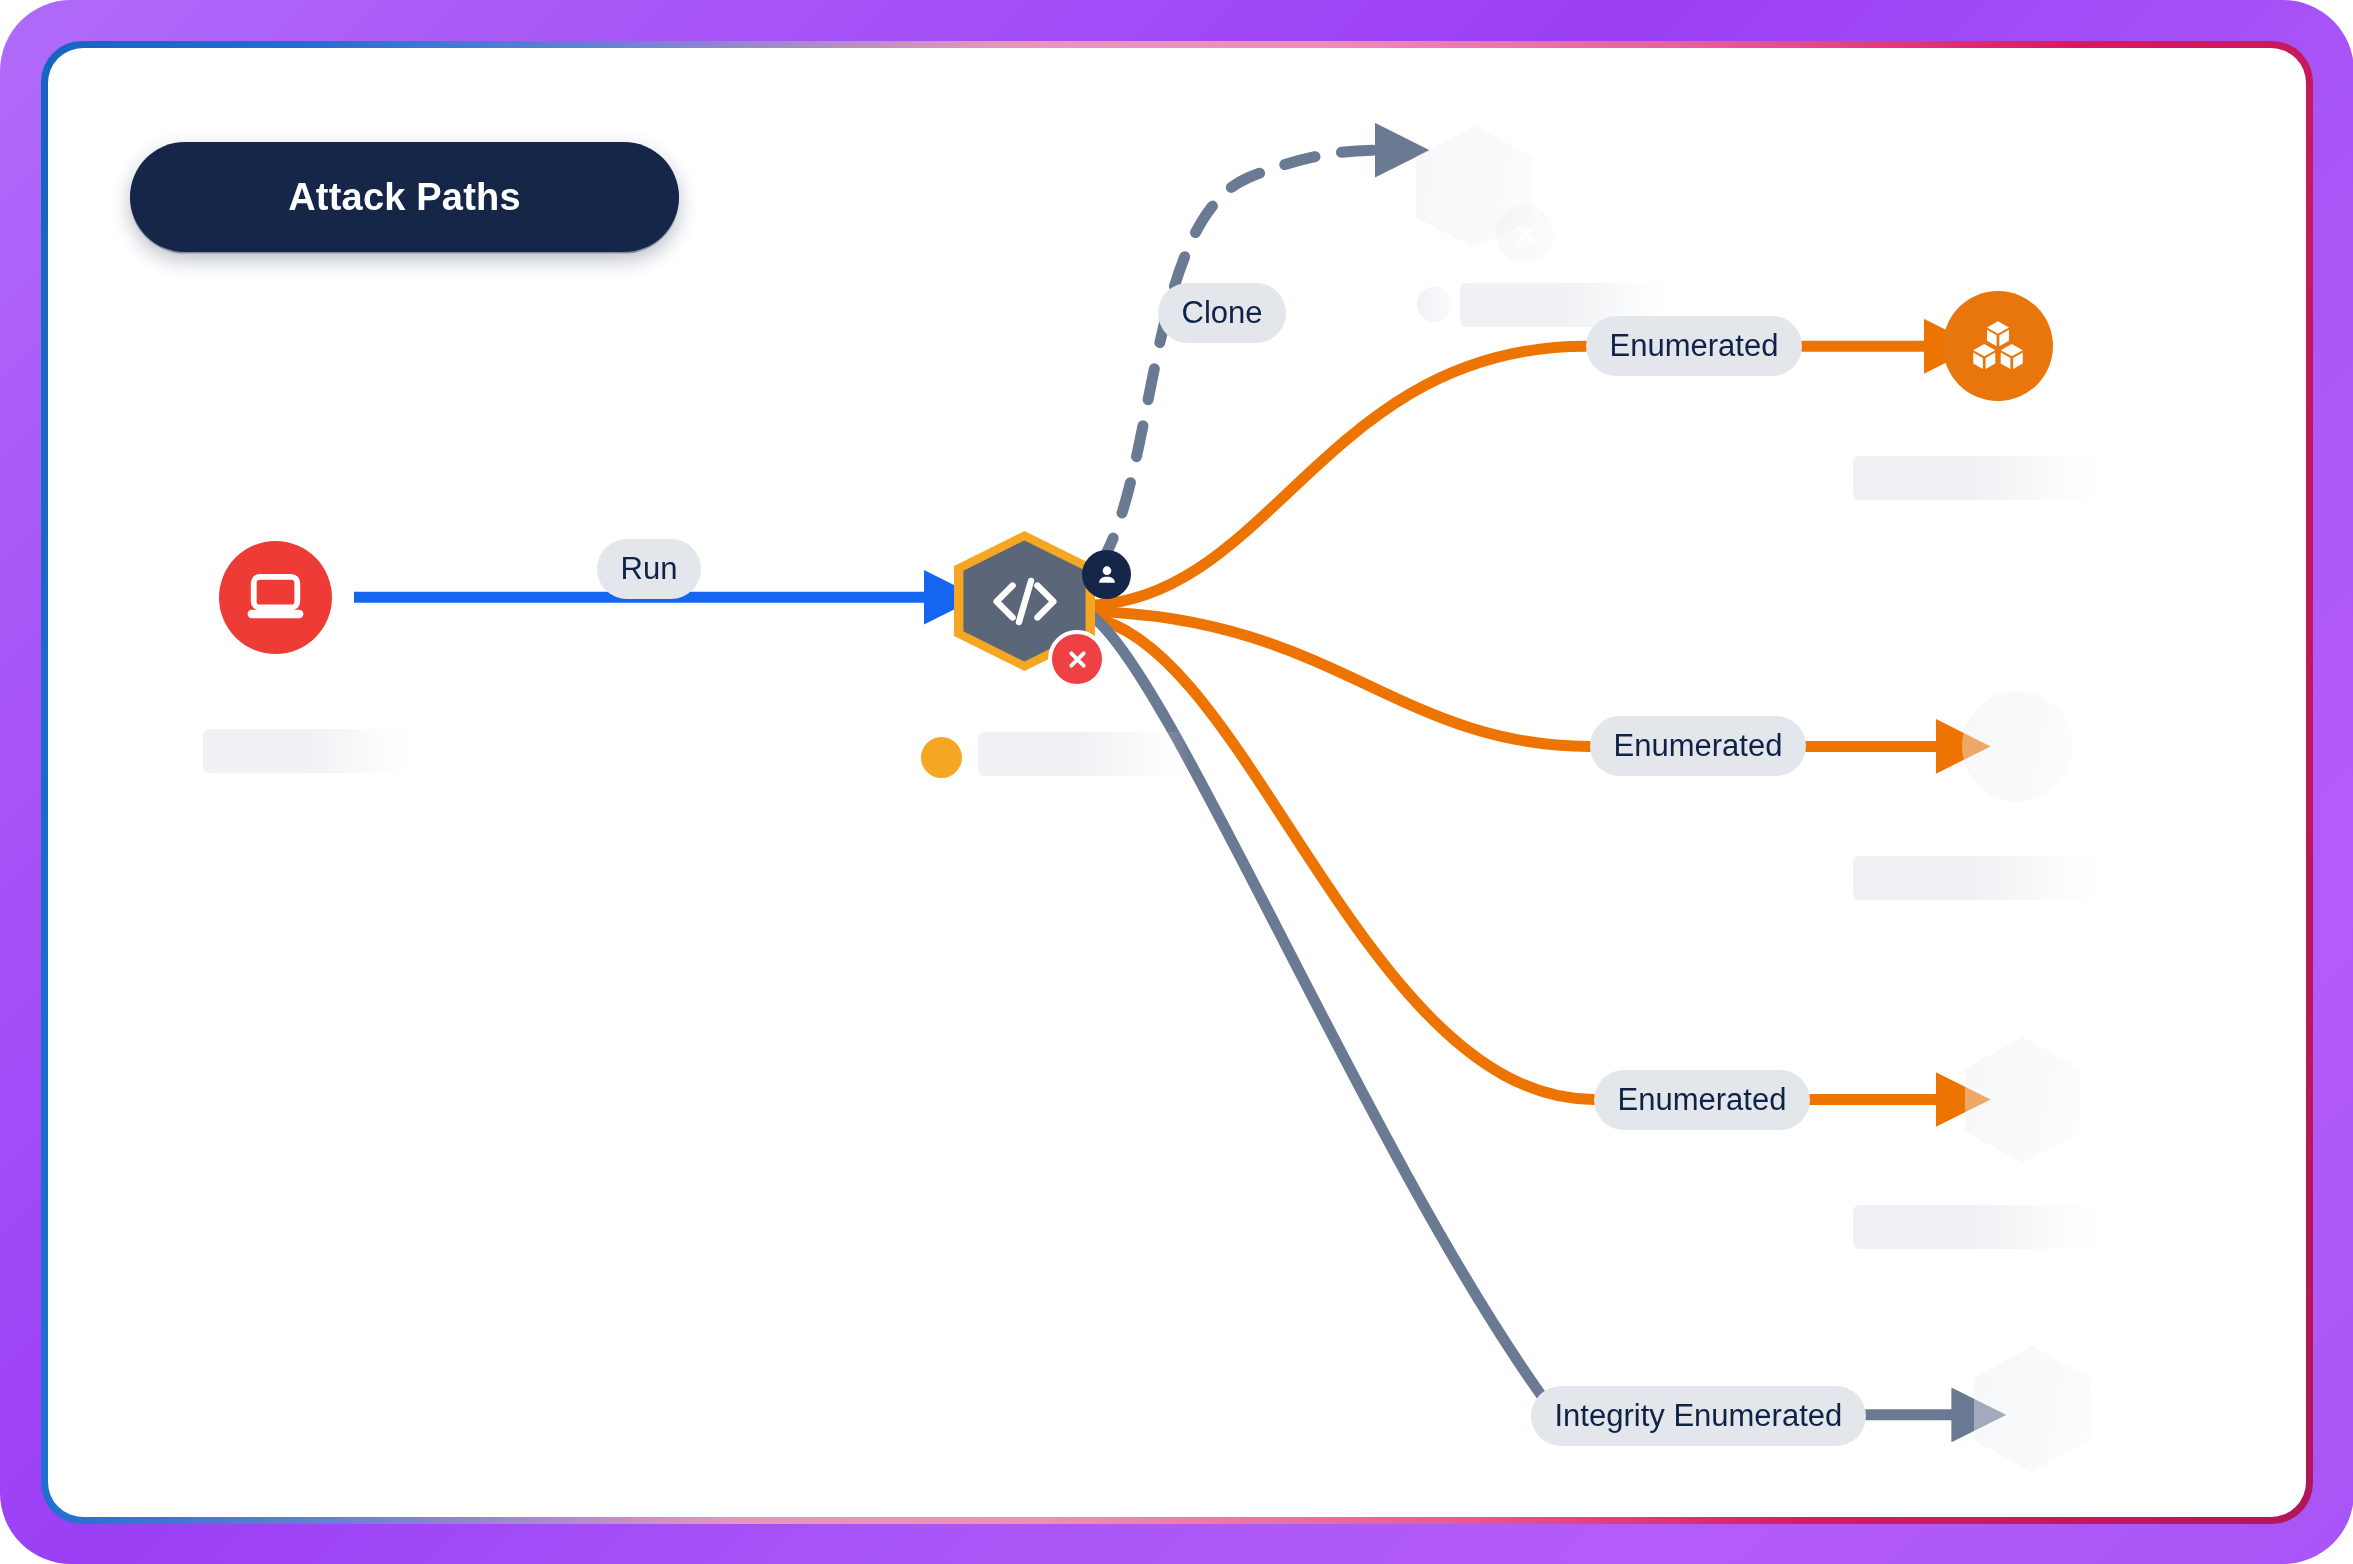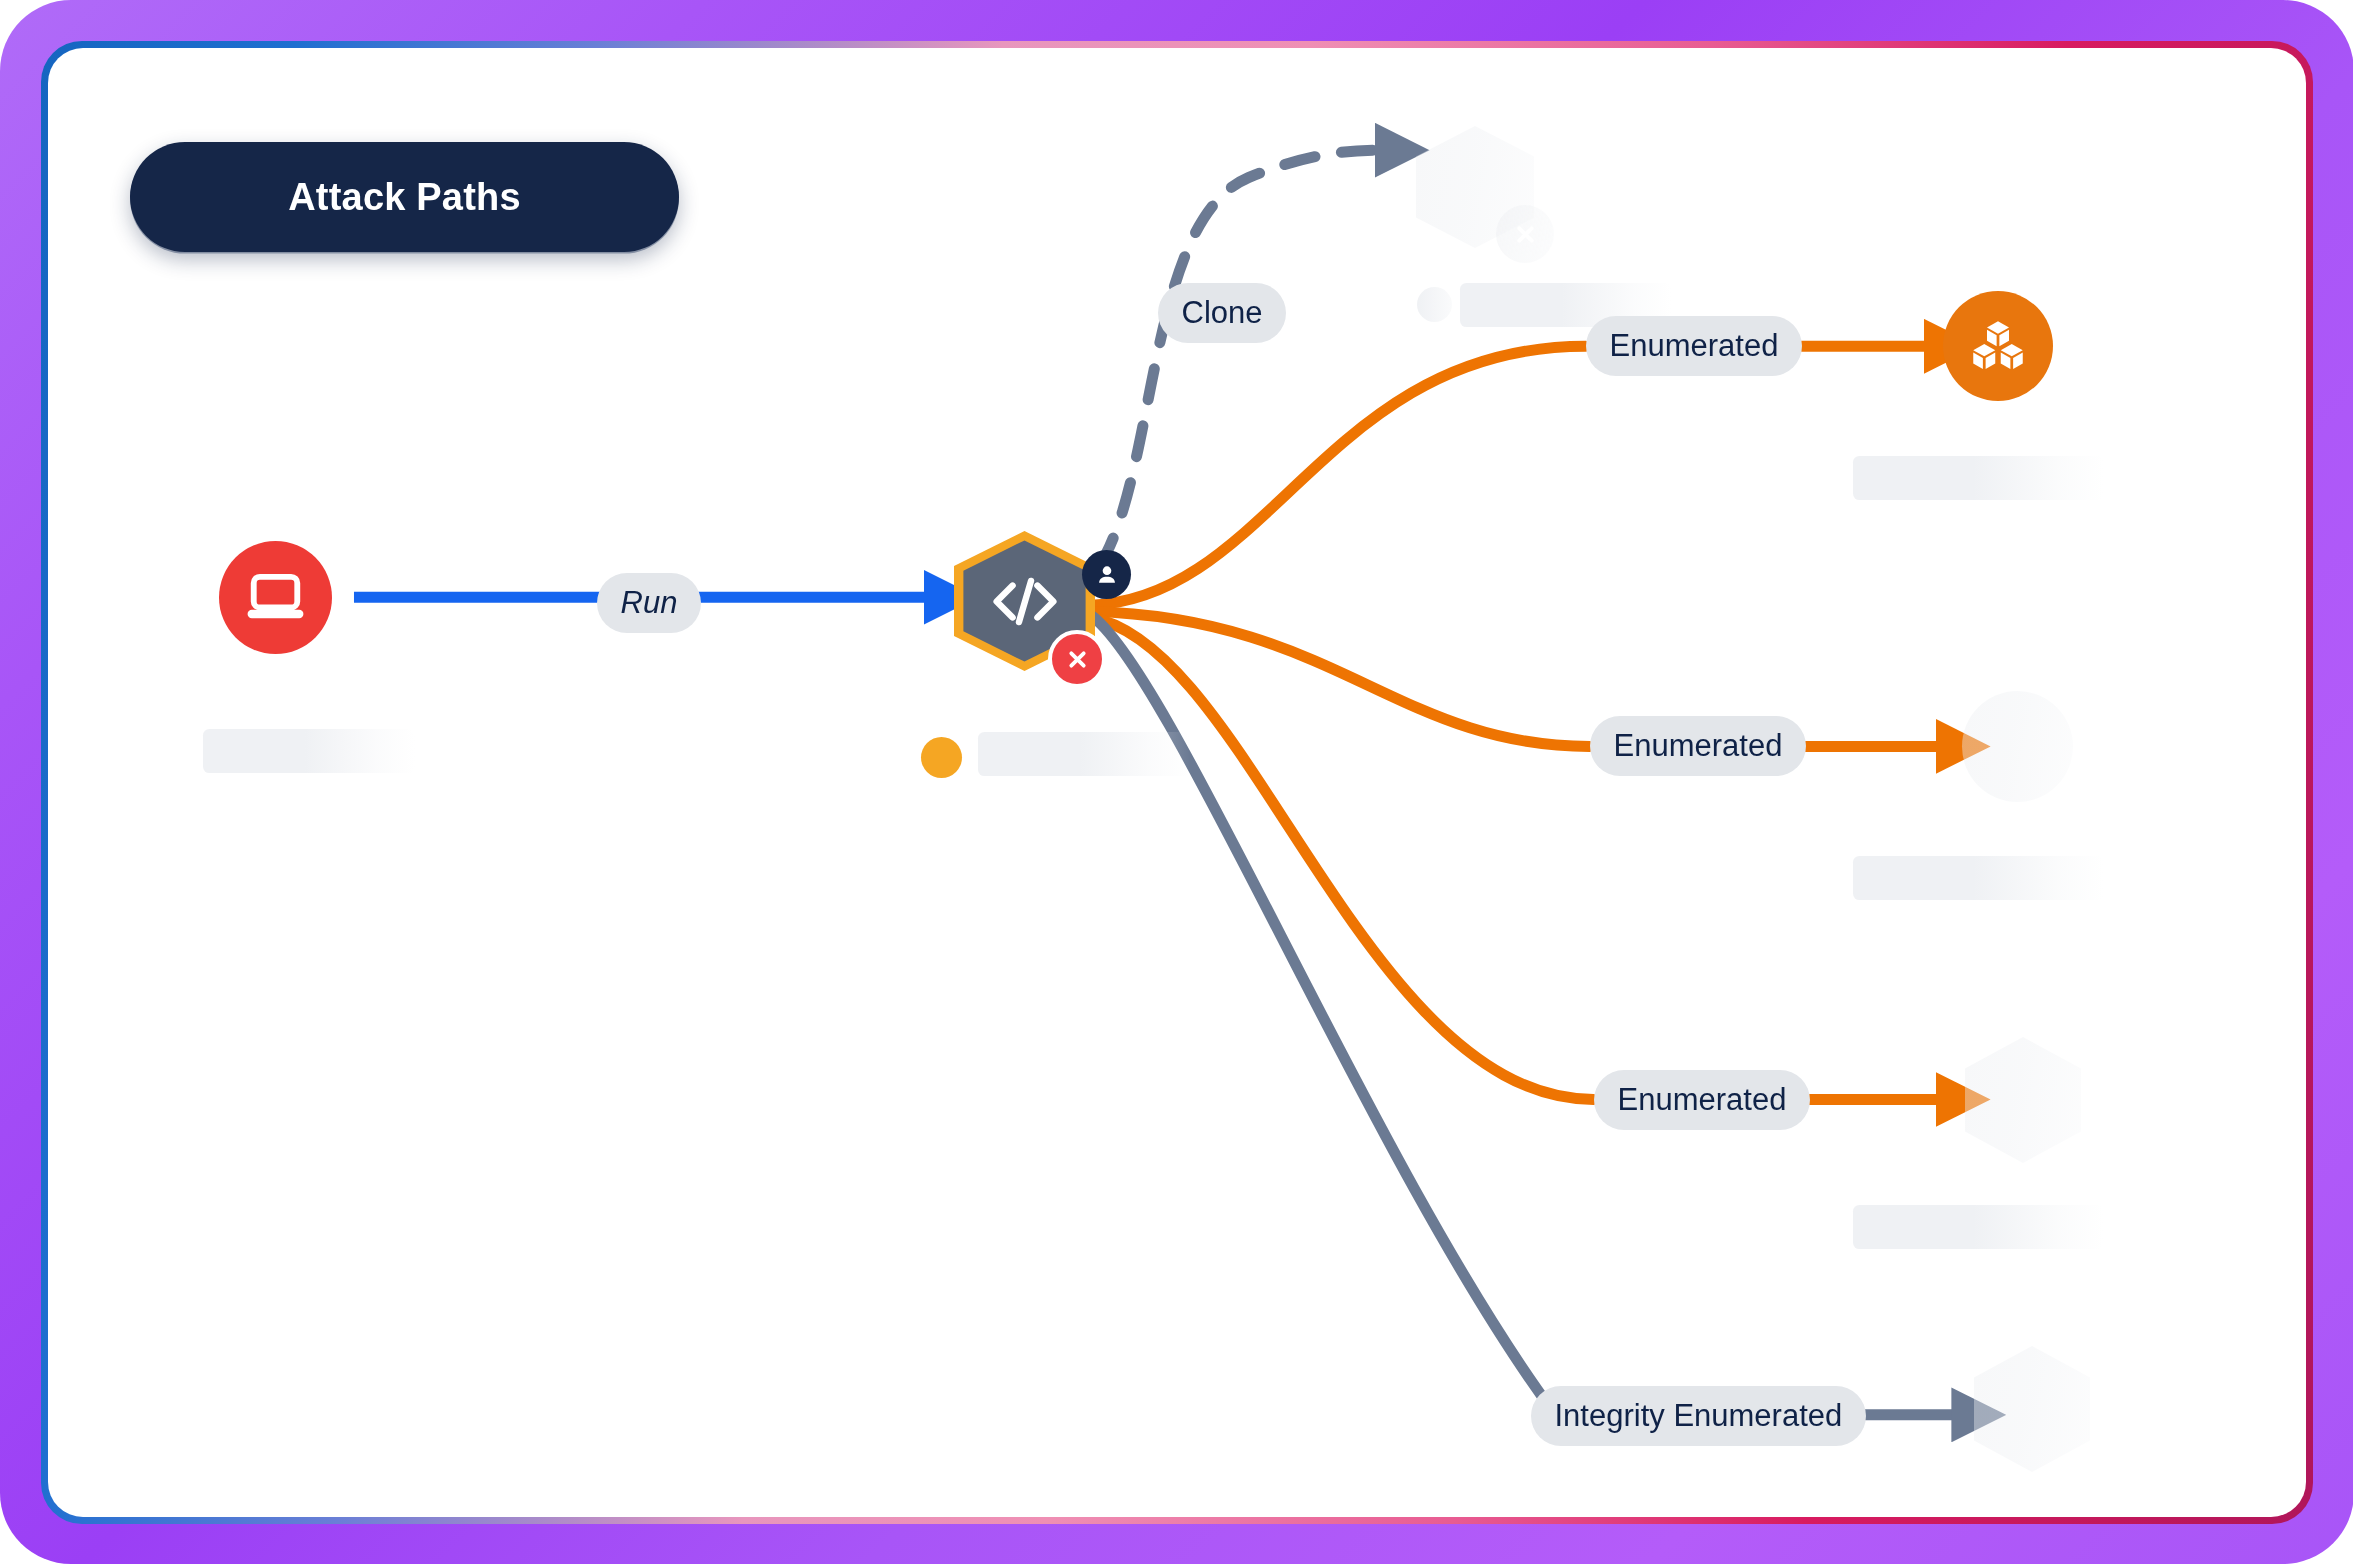--- a/index.html
+++ b/index.html
@@ -246,21 +246,21 @@
 
     <div class="hexnode ghost" style="left:1917px; top:989px; width:116px; height:126px;
                 background:linear-gradient(100deg,#eceef1 0%,#eff1f4 45%,rgba(239,241,244,0.4) 100%);">
     </div>
     <div class="skeleton-bar" style="left:1805px; top:1157px; width:251px;"></div>
 
     <div class="hexnode ghost" style="left:1926px; top:1298px; width:116px; height:126px;
                 background:linear-gradient(100deg,#eceef1 0%,#eff1f4 45%,rgba(239,241,244,0.4) 100%);">
     </div>
 
-    <div class="edge-label" style="left:549px; top:525px;font-style:italic;">
+    <div class="edge-label" style="left:549px; top:491px;">
       <span>Run</span>
     </div>
 
     <div class="edge-label" style="left:1110px; top:235px;">
       <span>Clone</span>
     </div>
 
     <div class="edge-label" style="left:1538px; top:268px;">
       <span>Enumerated</span>
     </div>

